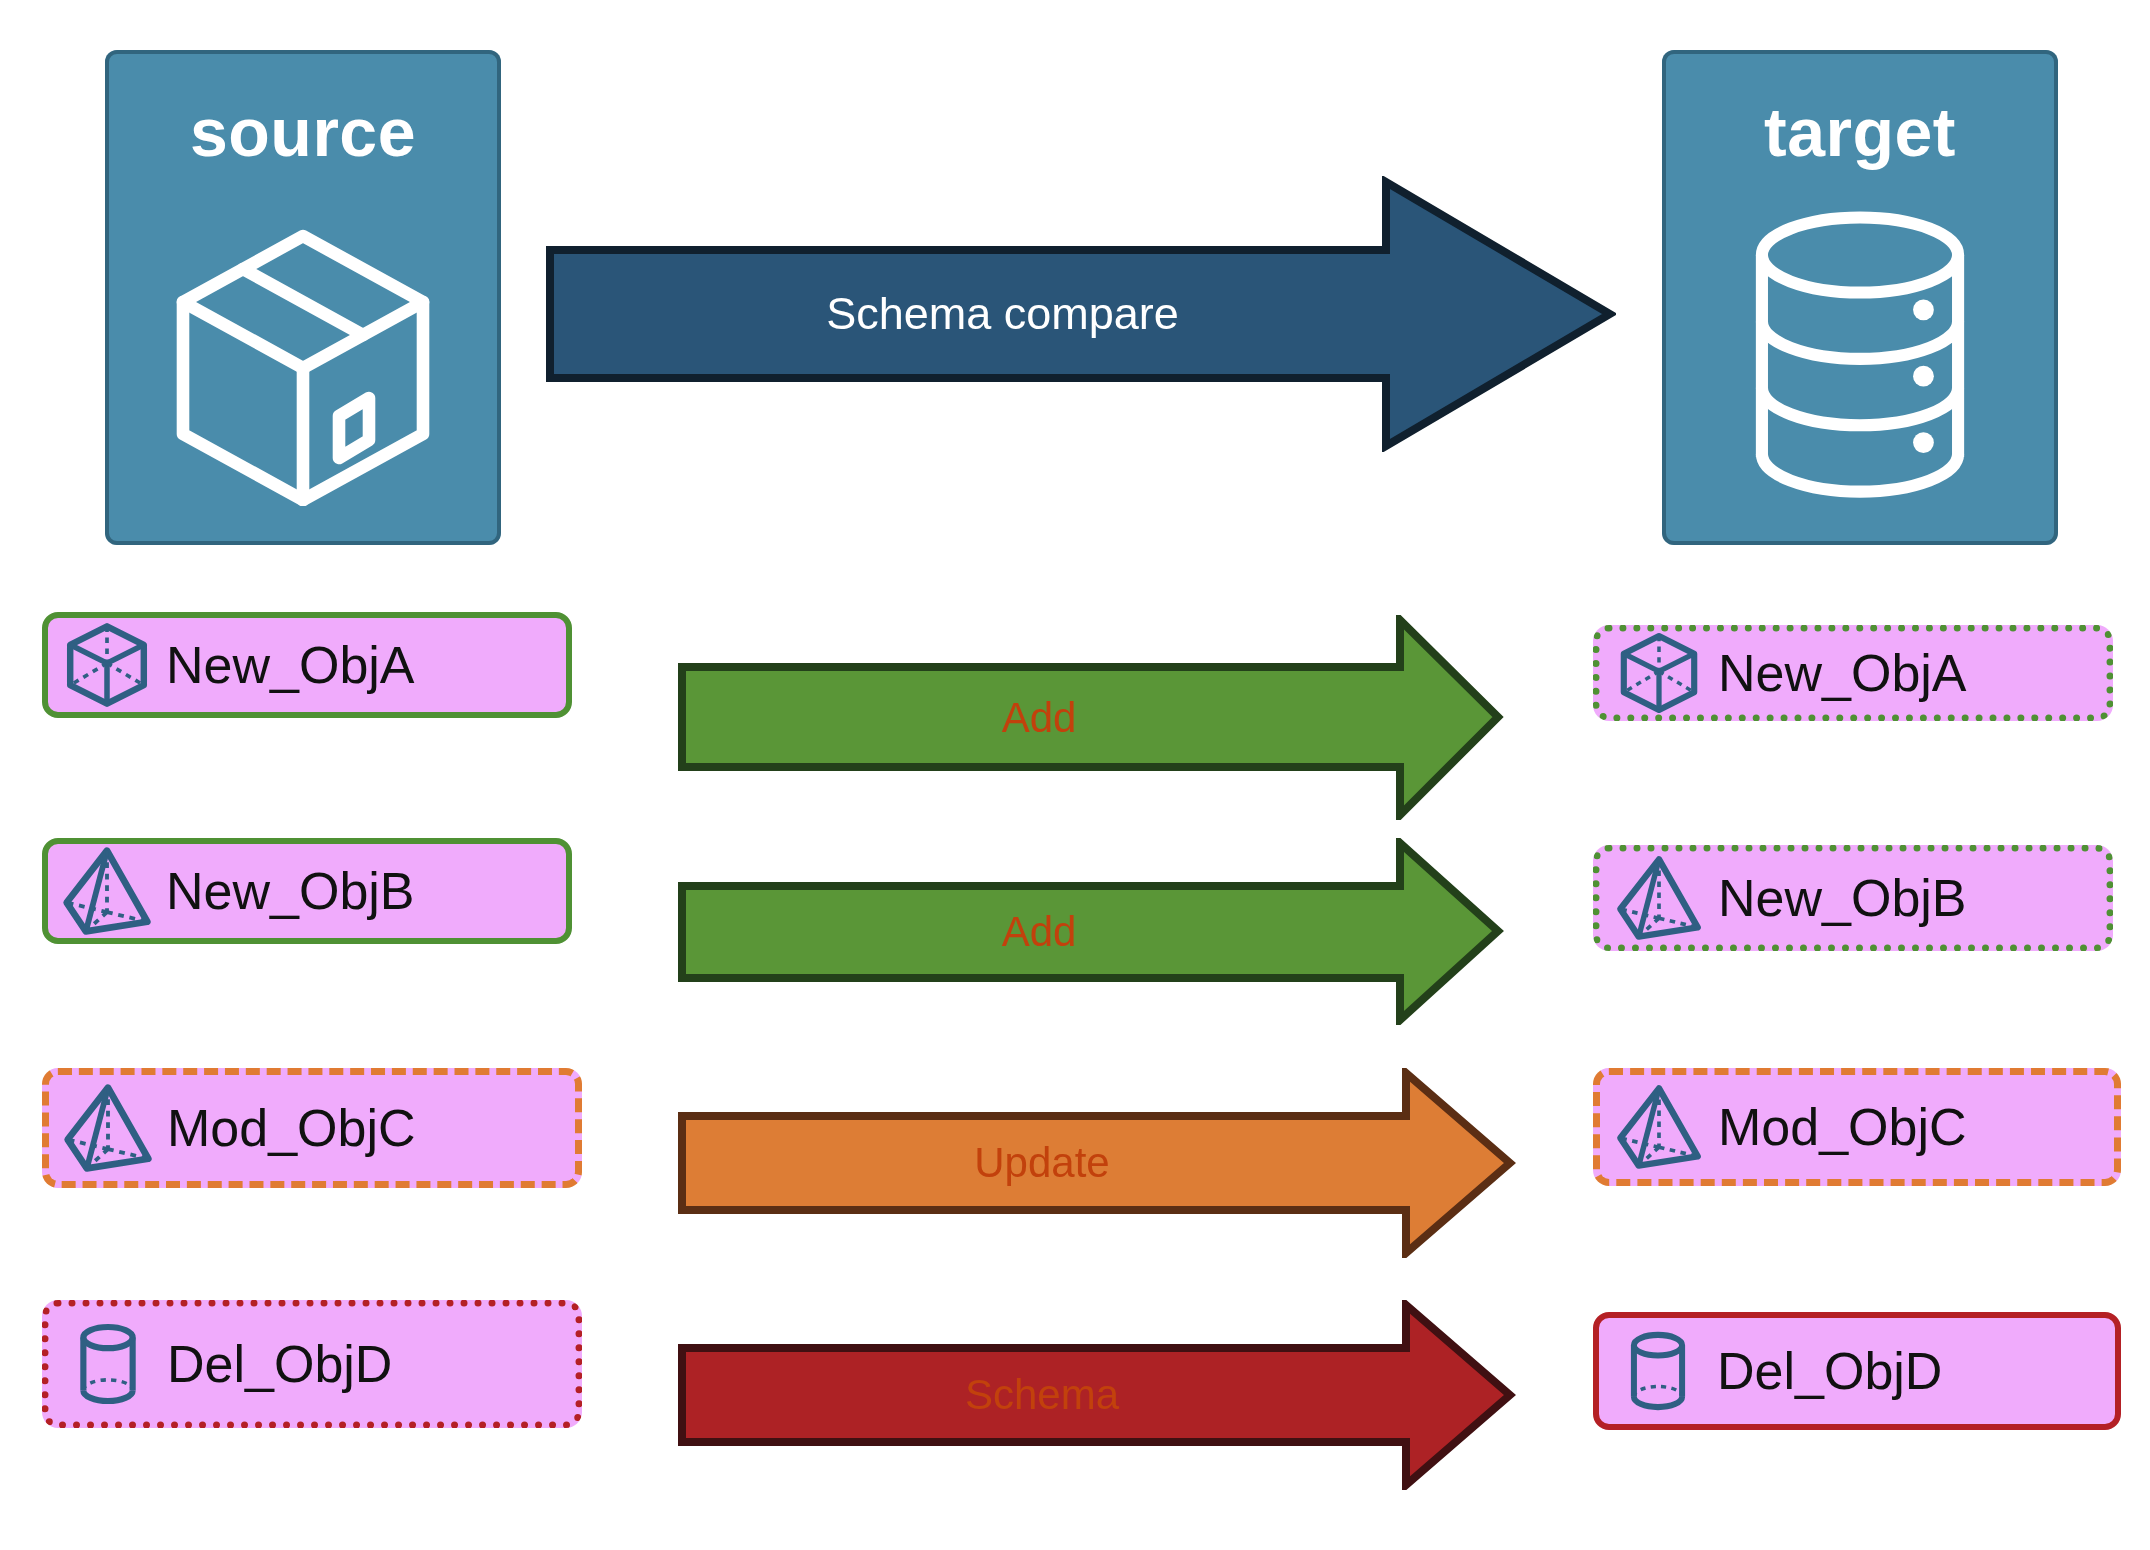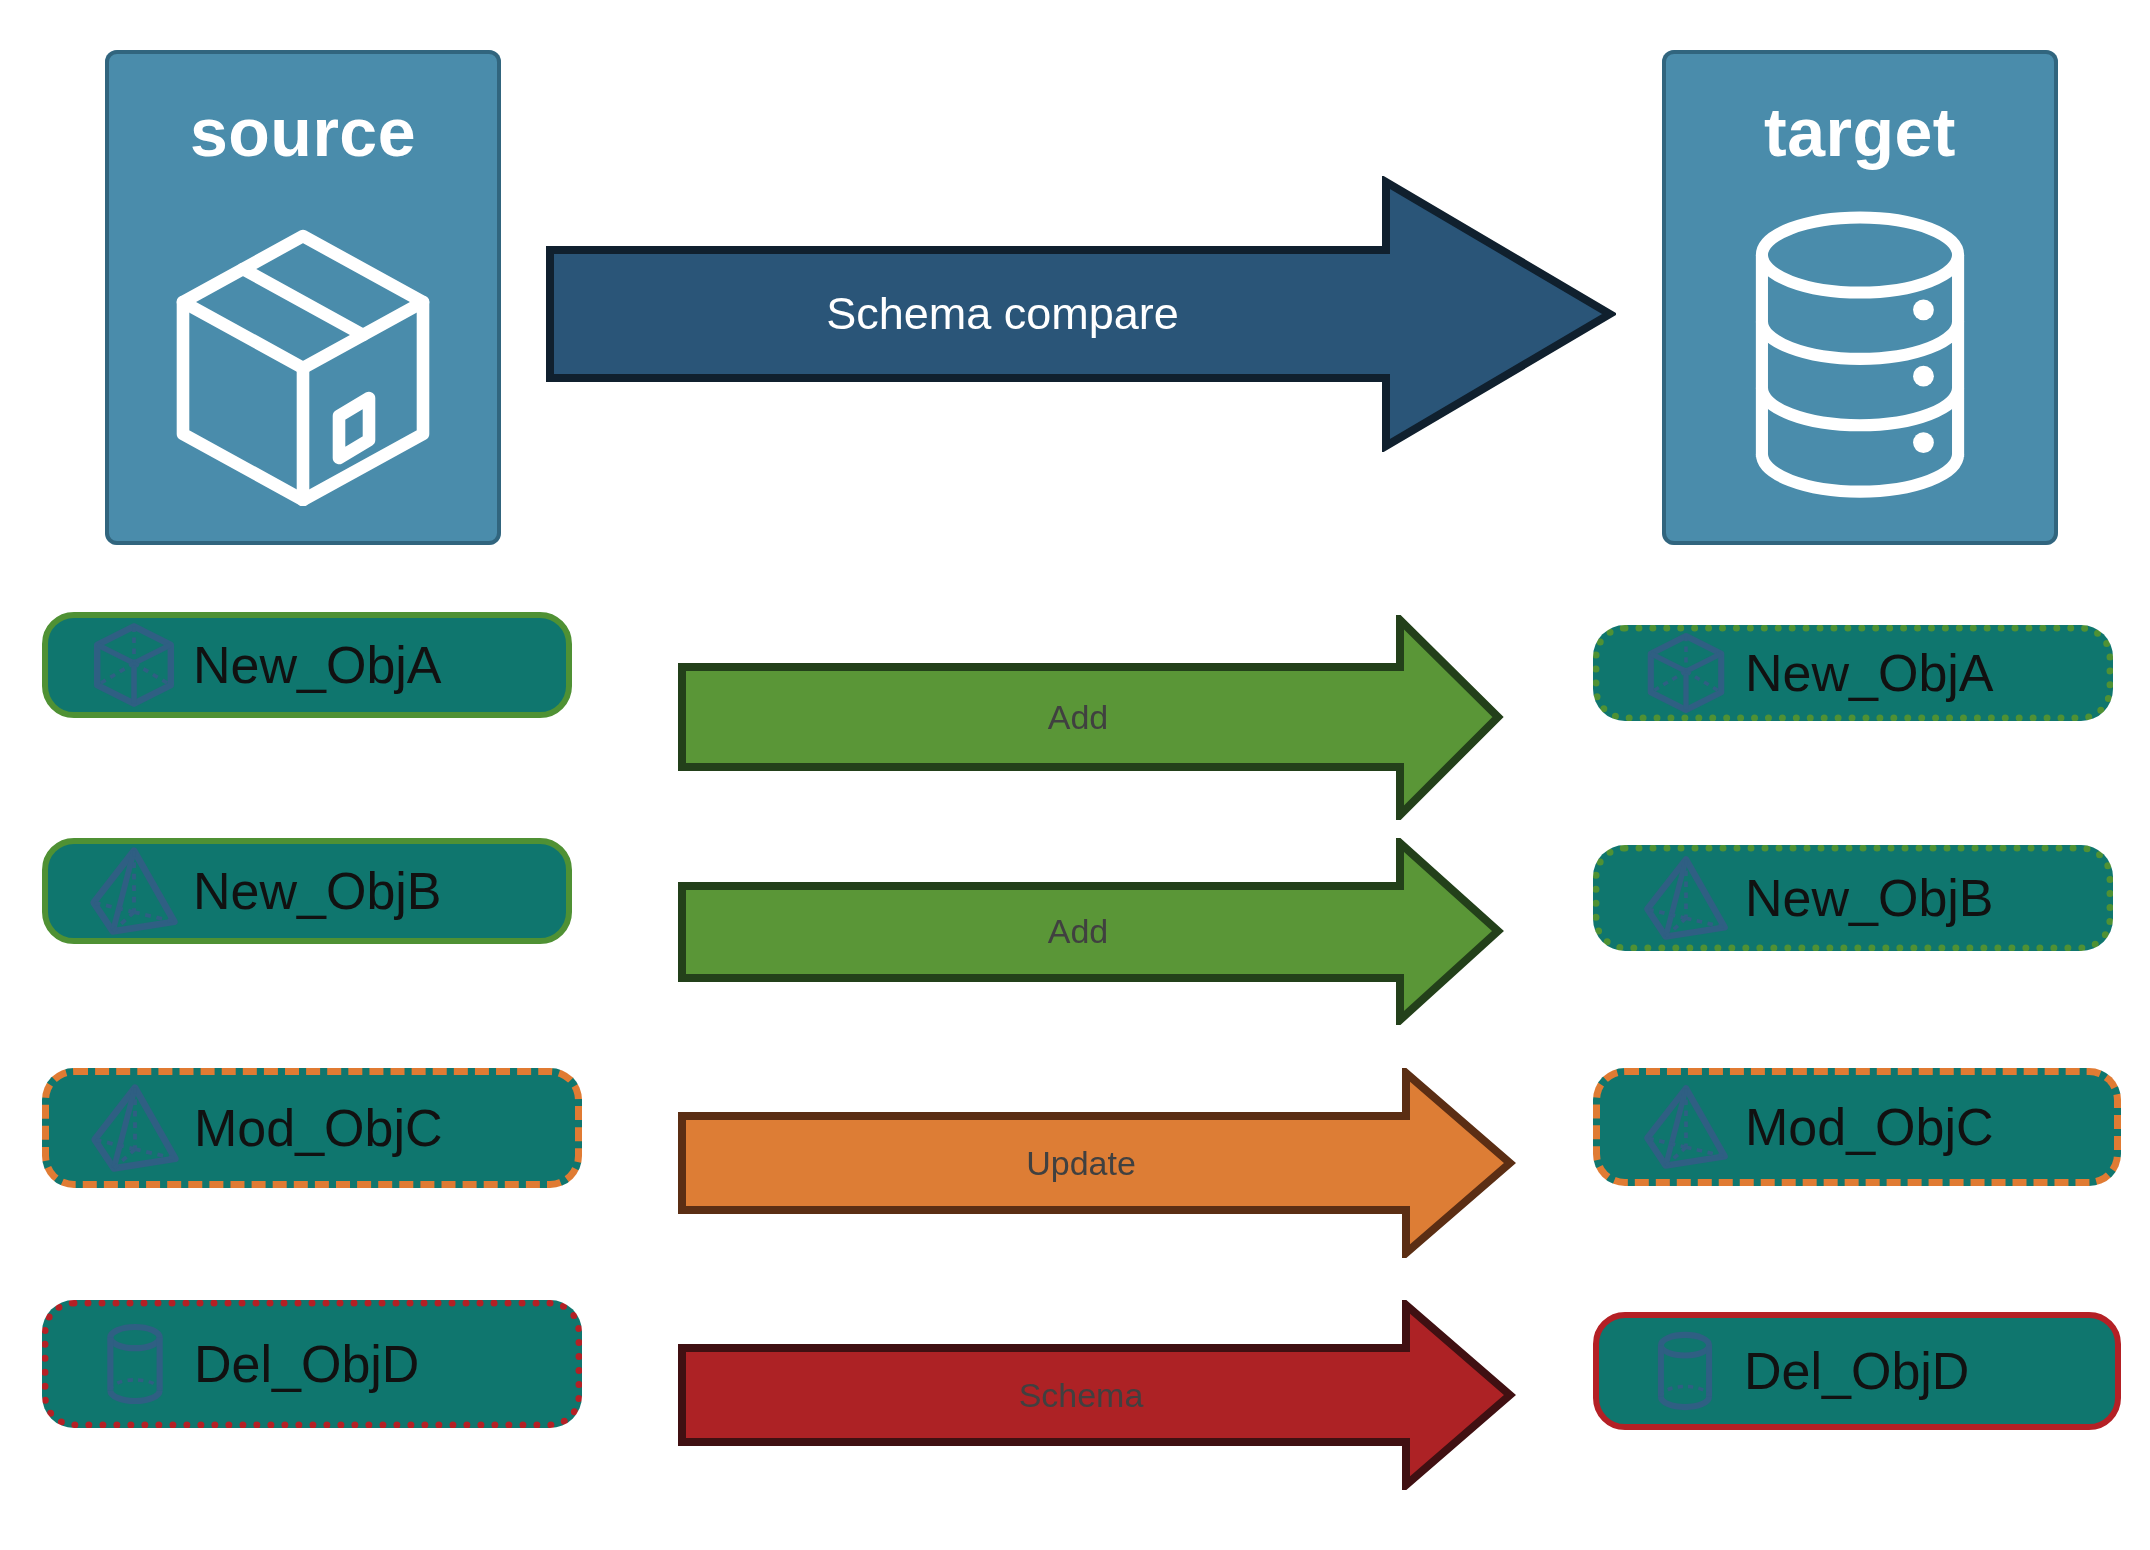--- a/index.html
+++ b/index.html
@@ -36,41 +36,40 @@
     position:absolute;left:4px;top:0;width:905px;height:276px;
     display:flex;align-items:center;justify-content:center;
     font-size:45px;color:#ffffff;
     pointer-events:none;
   }
 
   
   .obj-box{
     position:absolute;
     width:530px;height:106px;
-    border-radius:32px;
-    background:#0f766e;
+    border-radius:16px;
+    background:#f0abfc;
     display:flex;align-items:center;
     box-sizing:border-box;
-    padding-left:27px;
   }
   .obj-box .ico{width:118px;display:flex;align-items:center;justify-content:center;flex:0 0 auto;}
   .obj-box .nm{font-size:52px;color:#111111;white-space:nowrap;}
 
   .bd-green-solid{border:6px solid #4f9134;}
   .bd-green-dot  {border:7px dotted #4f9134;}
   .bd-orange-dash{border:7px dashed #e07b33;}
   .bd-red-dot    {border:7px dotted #b42025;}
   .bd-red-solid  {border:6px solid #b42025;}
 
   
   .row-arrow{position:absolute;}
   .row-arrow .label{
     position:absolute;left:0;top:0;height:100%;width:722px;
     display:flex;align-items:center;justify-content:center;
-    font-size:34px;color:#404040;pointer-events:none;margin-left:39px;
+    font-size:42px;color:#c2410c;pointer-events:none;
   }
 </style>
 </head>
 <body>
 
 <div class="stage">
 
   <div class="endpoint" id="endpoint-source">
     <div class="cap">source</div>
     <div class="glyph">

